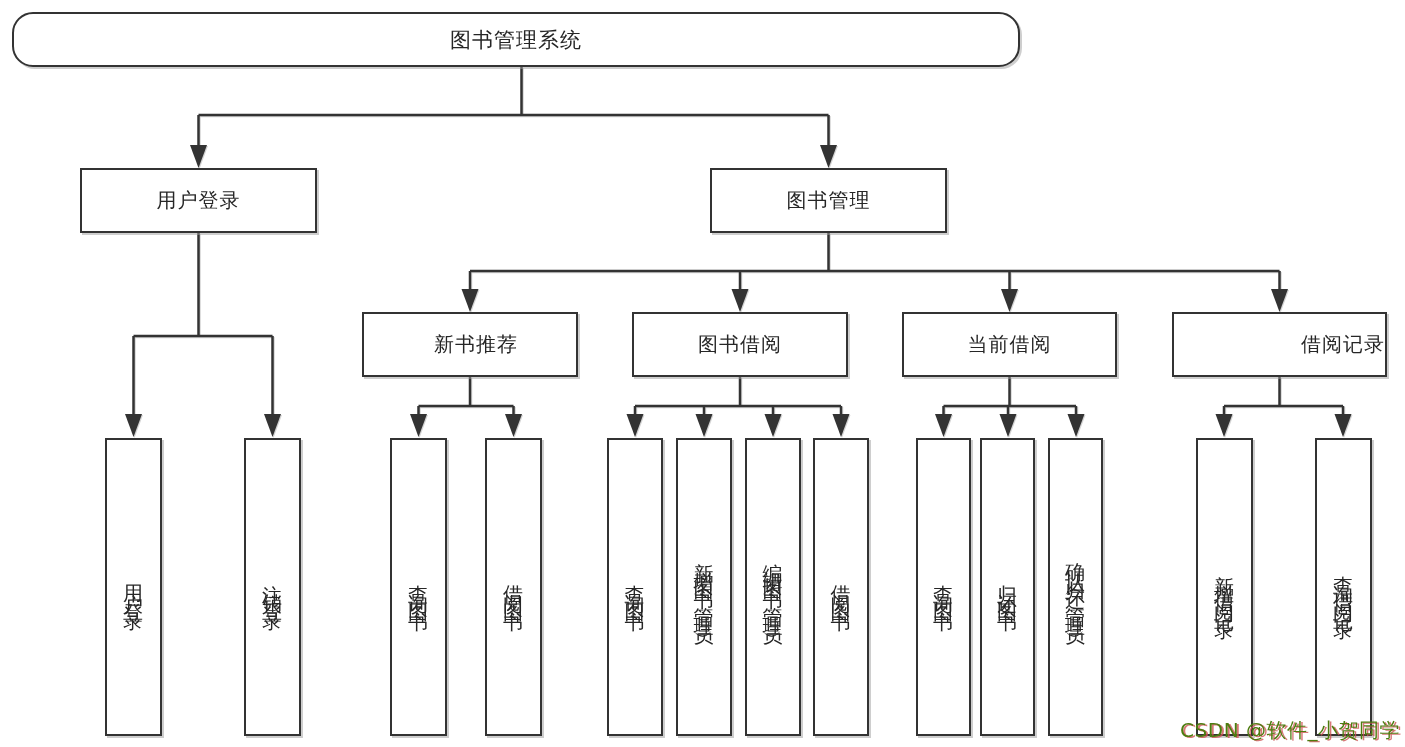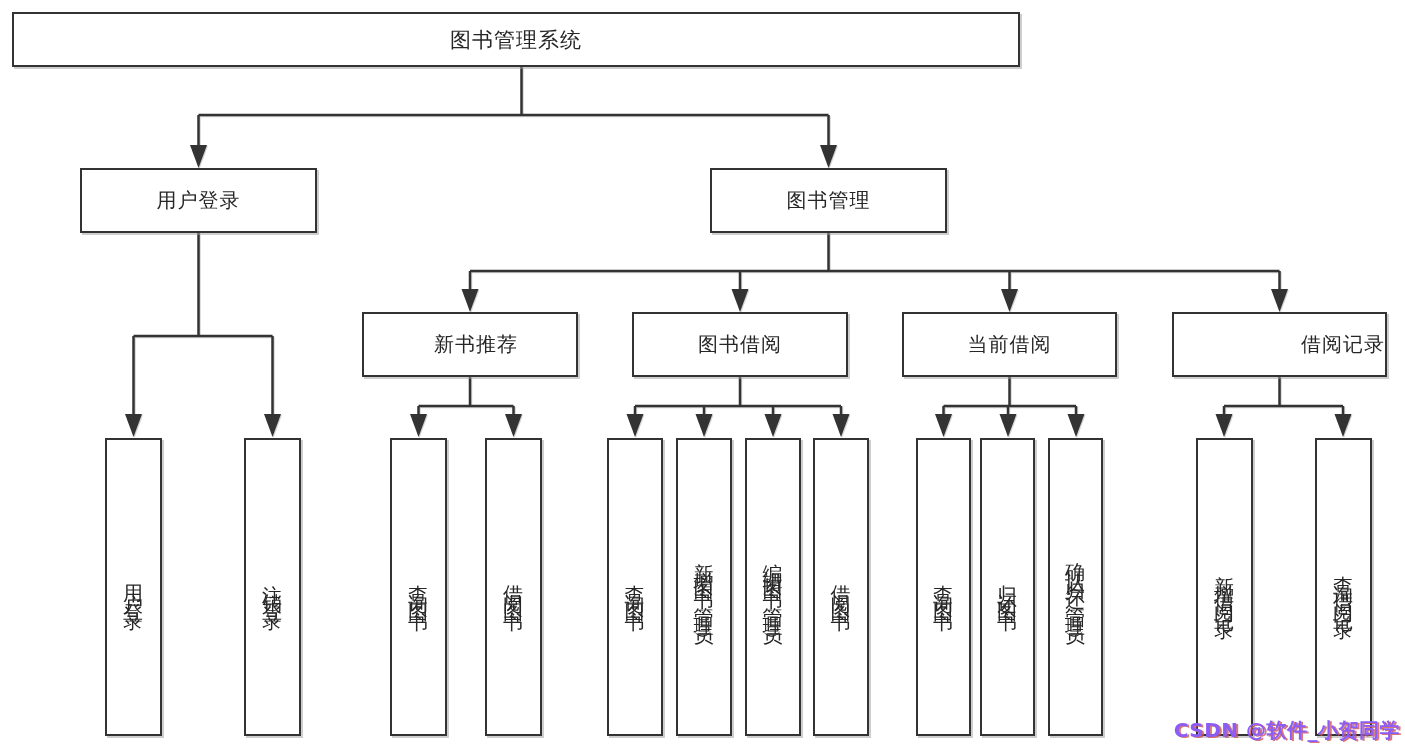--- a/index.html
+++ b/index.html
@@ -40,25 +40,24 @@
     letter-spacing:9px;
     color:#262626;
     line-height:1;
     white-space:nowrap;
   }
   #watermark{
     position:absolute;
     right:5px;bottom:3px;
     z-index:2;
     font-size:20px;
-    color:#8b5cf6;
+    color:#4d7c0f;
     text-shadow:2px 1px 0 rgba(205,85,85,0.8);
     letter-spacing:0.5px;
     white-space:nowrap;
-    font-weight:bold;
   }
 </style>
 </head>
 <body>
 
 <div id="stage">
 
   <svg id="connectors" width="1405" height="747" viewBox="0 0 1405 747">
     <g stroke="#333333" stroke-width="2.5" fill="none">
 
@@ -99,21 +98,21 @@
 
       <polygon points="935,414 952,414 943.5,437"></polygon>
       <polygon points="999.5,414 1016.5,414 1008,437"></polygon>
       <polygon points="1067.5,414 1084.5,414 1076,437"></polygon>
 
       <polygon points="1215.5,414 1232.5,414 1224,437"></polygon>
       <polygon points="1334.5,414 1351.5,414 1343,437"></polygon>
     </g>
   </svg>
 
-  <div class="box root" style="left:12px;top:12px;width:1008px;height:55px;">
+  <div class="box root" style="left:12px;top:12px;width:1008px;height:55px;border-radius:21px;">
     <span class="hlabel">图书管理系统</span>
   </div>
 
   <div class="box" style="left:80px;top:168px;width:237px;height:65px;">
     <span class="hlabel">用户登录</span>
   </div>
   <div class="box" style="left:710px;top:168px;width:237px;height:65px;">
     <span class="hlabel">图书管理</span>
   </div>
 

